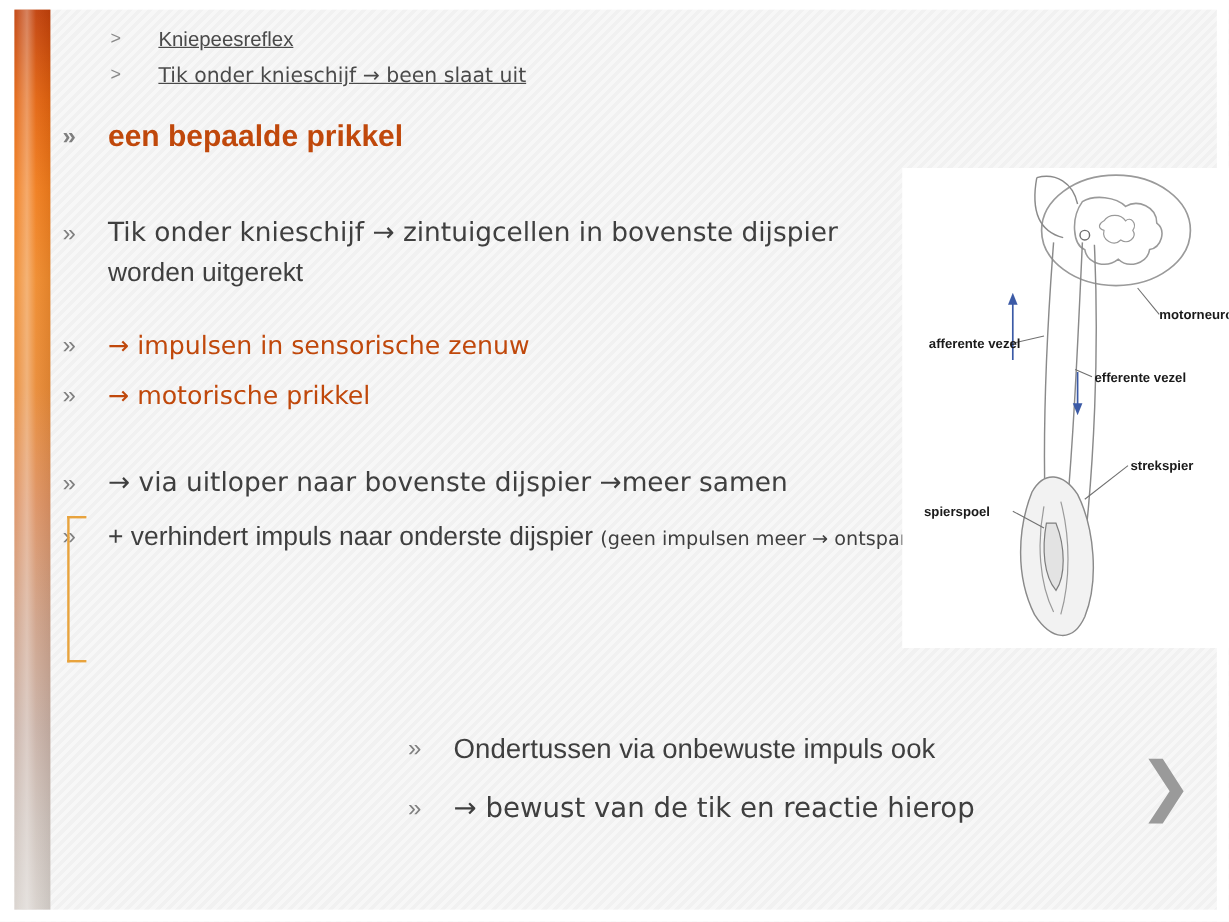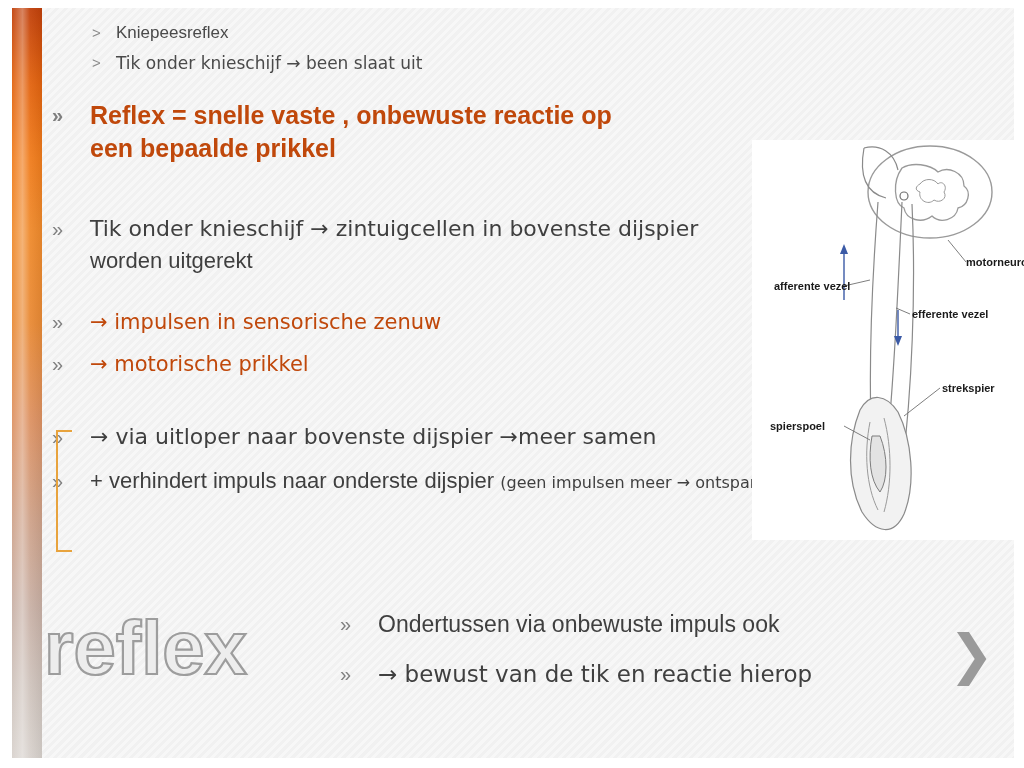--- a/index.html
+++ b/index.html
@@ -95,21 +95,22 @@
     position: relative;
   }
   .sub-line .gt {
     position: absolute;
     left: 40px;
     color: #8a8a8a;
     font-size: 15px;
   }
   .sub-line .txt {
     display: inline-block;
-    margin-left: 24px;
+    margin-left: 40px;
+    text-decoration: underline;
   }
   .bullet-row {
     position: relative;
     padding-left: 38px;
   }
   .bullet-mark {
     position: absolute;
     left: 0;
     top: 0;
     color: #7f7f7f;
@@ -220,21 +221,20 @@
       <span class="gt">&gt;</span>
       <span class="txt">Kniepeesreflex</span>
     </div>
     <div class="sub-line" style="margin-top:4px;">
       <span class="gt">&gt;</span>
       <span class="txt arrow-glyph">Tik onder knieschijf → been slaat uit</span>
     </div>
 
     <div class="bullet-row b-main" style="margin-top:22px;">
       <span class="bullet-mark">»</span>
-      <div>Reflex = snelle vaste , onbewuste reactie op</div>
       <div>een bepaalde prikkel</div>
     </div>
 
     <div class="bullet-row b-dark" style="margin-top:48px;">
       <span class="bullet-mark">»</span>
       <div class="arrow-glyph">Tik onder knieschijf → zintuigcellen in bovenste dijspier</div>
       <div>worden uitgerekt</div>
     </div>
 
     <div class="bullet-row b-orange" style="margin-top:30px;">
@@ -301,25 +301,20 @@
       <line x1="92" y1="286" x2="118" y2="300" stroke="#6f6f6f" stroke-width="0.9"></line>
 
       <text x="214" y="126" font-family="Liberation Sans, sans-serif" font-size="11" font-weight="bold" fill="#1a1a1a">motorneuron</text>
       <text x="22" y="150" font-family="Liberation Sans, sans-serif" font-size="11" font-weight="bold" fill="#1a1a1a">afferente vezel</text>
       <text x="160" y="178" font-family="Liberation Sans, sans-serif" font-size="11" font-weight="bold" fill="#1a1a1a">efferente vezel</text>
       <text x="190" y="252" font-family="Liberation Sans, sans-serif" font-size="11" font-weight="bold" fill="#1a1a1a">strekspier</text>
       <text x="18" y="290" font-family="Liberation Sans, sans-serif" font-size="11" font-weight="bold" fill="#1a1a1a">spierspoel</text>
     </svg>
   </div>
 
-  <div class="wordart">
-    <svg width="300" height="90" viewBox="0 0 300 90">
-      <text x="4" y="70" font-family="Liberation Sans, sans-serif" font-size="76" font-weight="bold" fill="#ededed" stroke="#9d9d9d" stroke-width="2.2">reflex</text>
-    </svg>
-  </div>
 
   <div class="bottom-block">
     <div class="bottom-line">
       <span class="bullet-mark">»</span>
       <div>Ondertussen via onbewuste impuls ook</div>
     </div>
     <div class="bottom-line" style="margin-top:18px;">
       <span class="bullet-mark">»</span>
       <div class="arrow-glyph">→ bewust van de tik en reactie hierop</div>
     </div>

